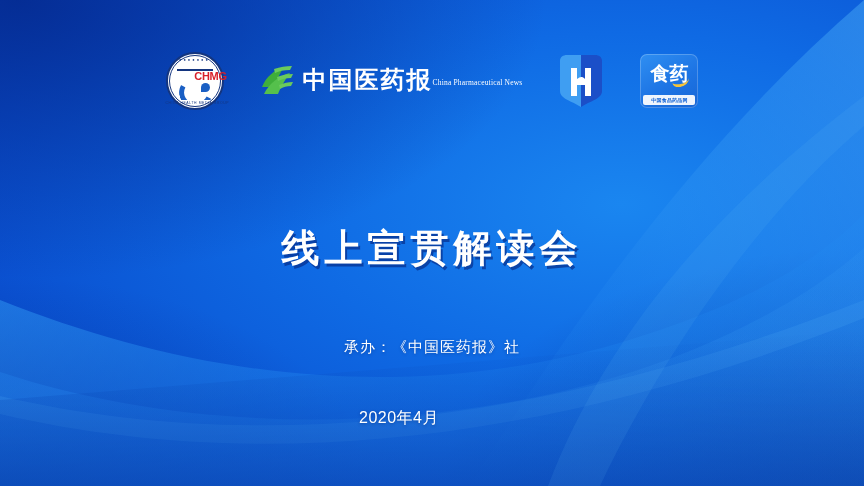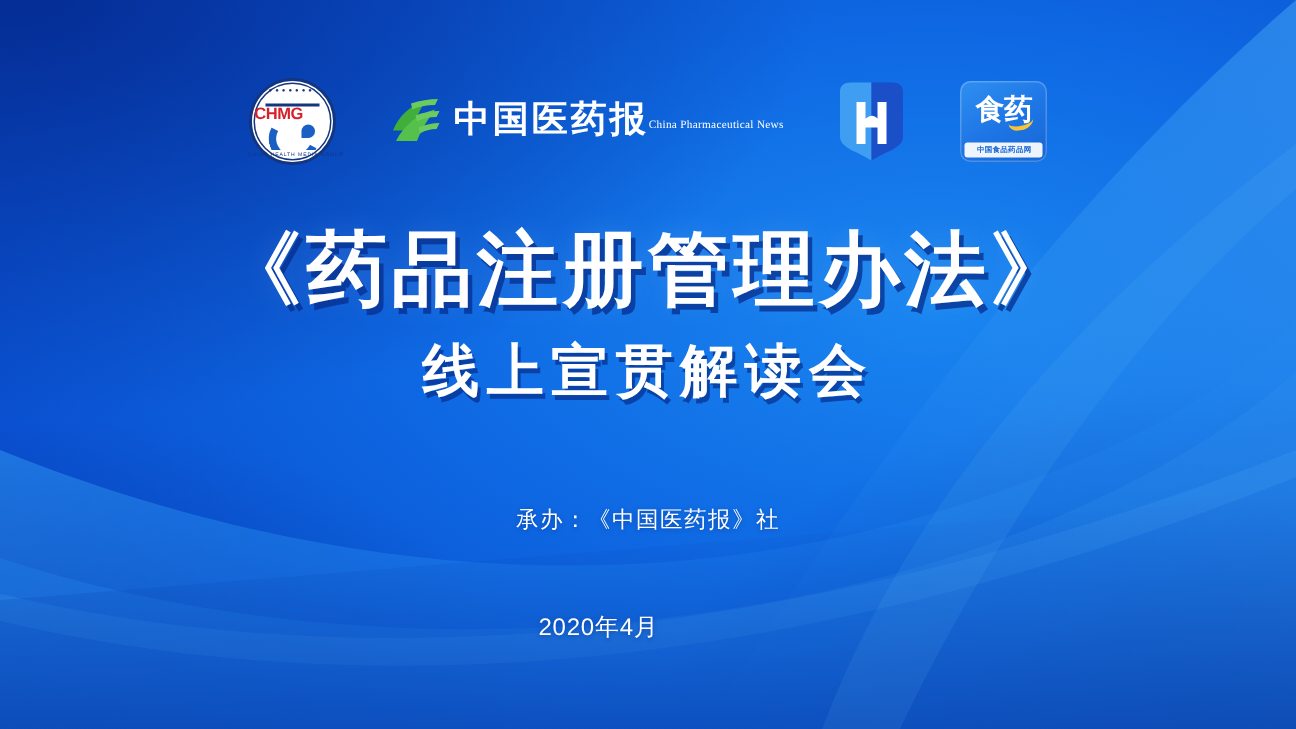--- a/index.html
+++ b/index.html
@@ -62,21 +62,22 @@
     box-sizing: border-box;
   }
   .chmg-ring {
     position: absolute; inset: 3px;
     border-radius: 50%;
     border: 1px solid #14357f;
     box-sizing: border-box;
   }
   .chmg-text {
     position: absolute;
-    top: 19px; left: 4px; width: 100%;
+    top: 19px; left: 16px; width: 100%;
+    text-align: center;
     color: #d8202a;
     font-size: 11px;
     font-weight: bold;
     letter-spacing: -0.3px;
     font-family: "Liberation Sans", sans-serif;
     line-height: 1;
   }
   .chmg-bar {
     position: absolute;
     top: 17px; left: 11px;
@@ -332,21 +333,20 @@
     <div class="logo-item">
       <div class="logo-badge">
         <div class="badge-glyphs">食药</div>
         <div class="badge-accent"></div>
         <div class="badge-caption">中国食品药品网</div>
       </div>
     </div>
 
   </div>
 
-  <div class="title-main">《药品注册管理办法》</div>
   <div class="title-sub">线上宣贯解读会</div>
 
   <div class="credits">
     <div class="credit-line">承办：《中国医药报》社</div>
   </div>
 
   <div class="date-line">2020年4月</div>
 
 </div>
 

